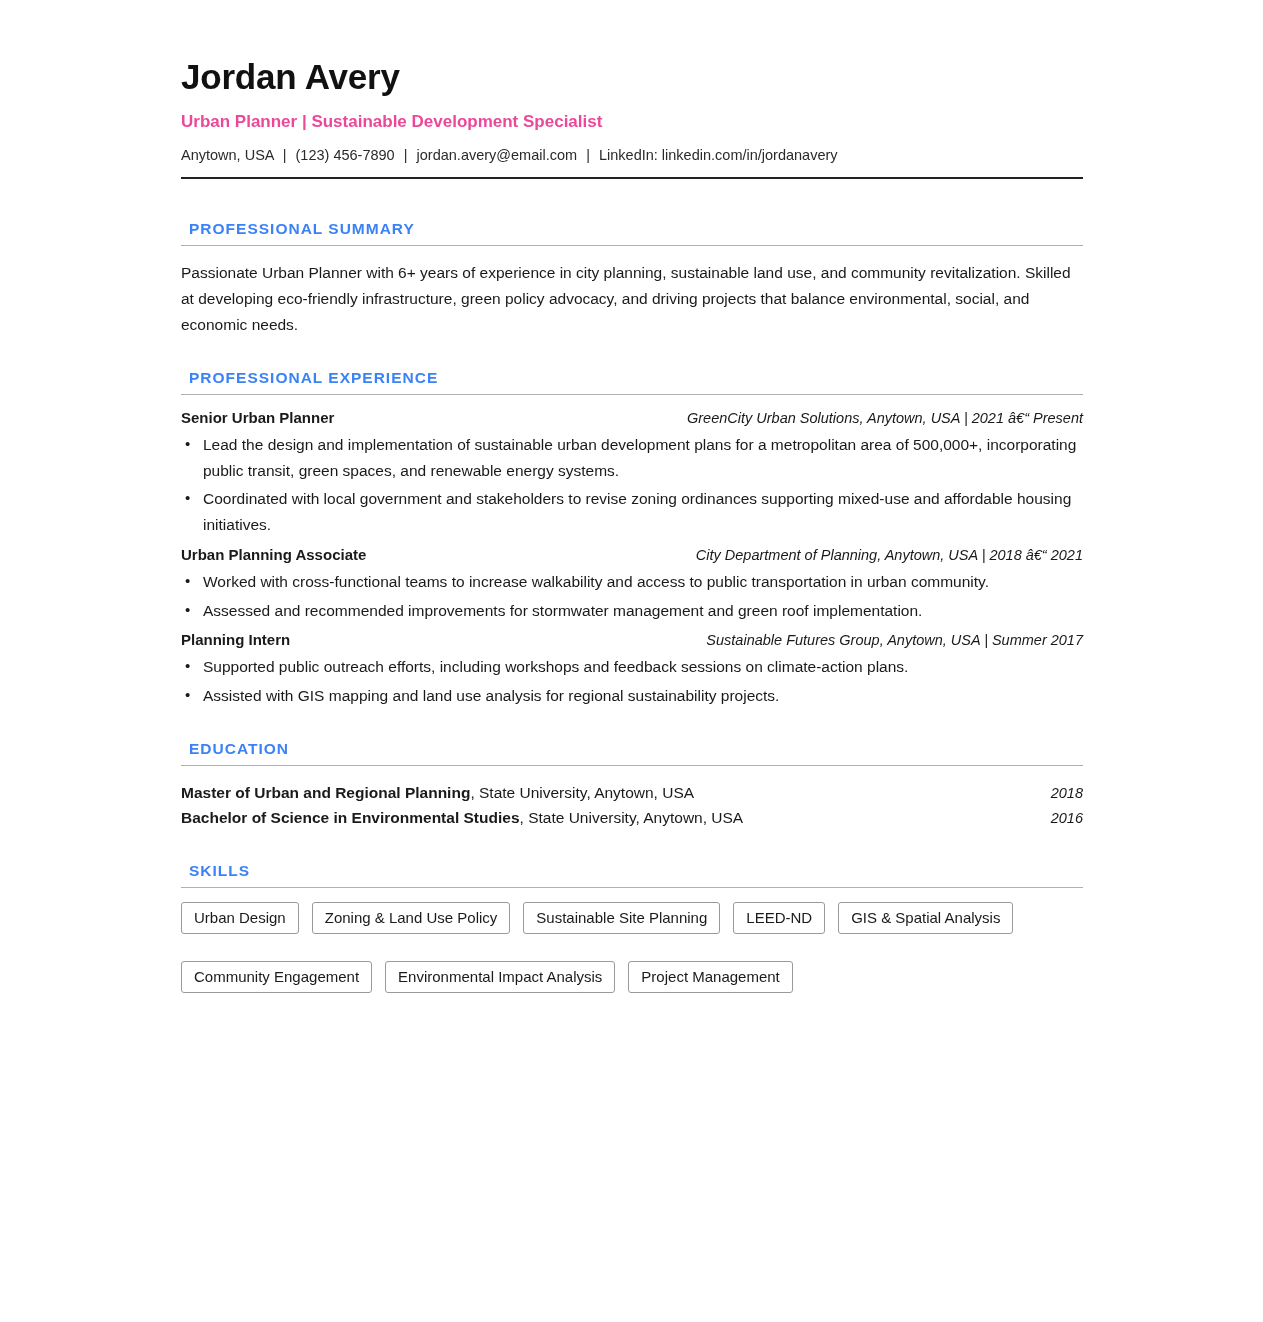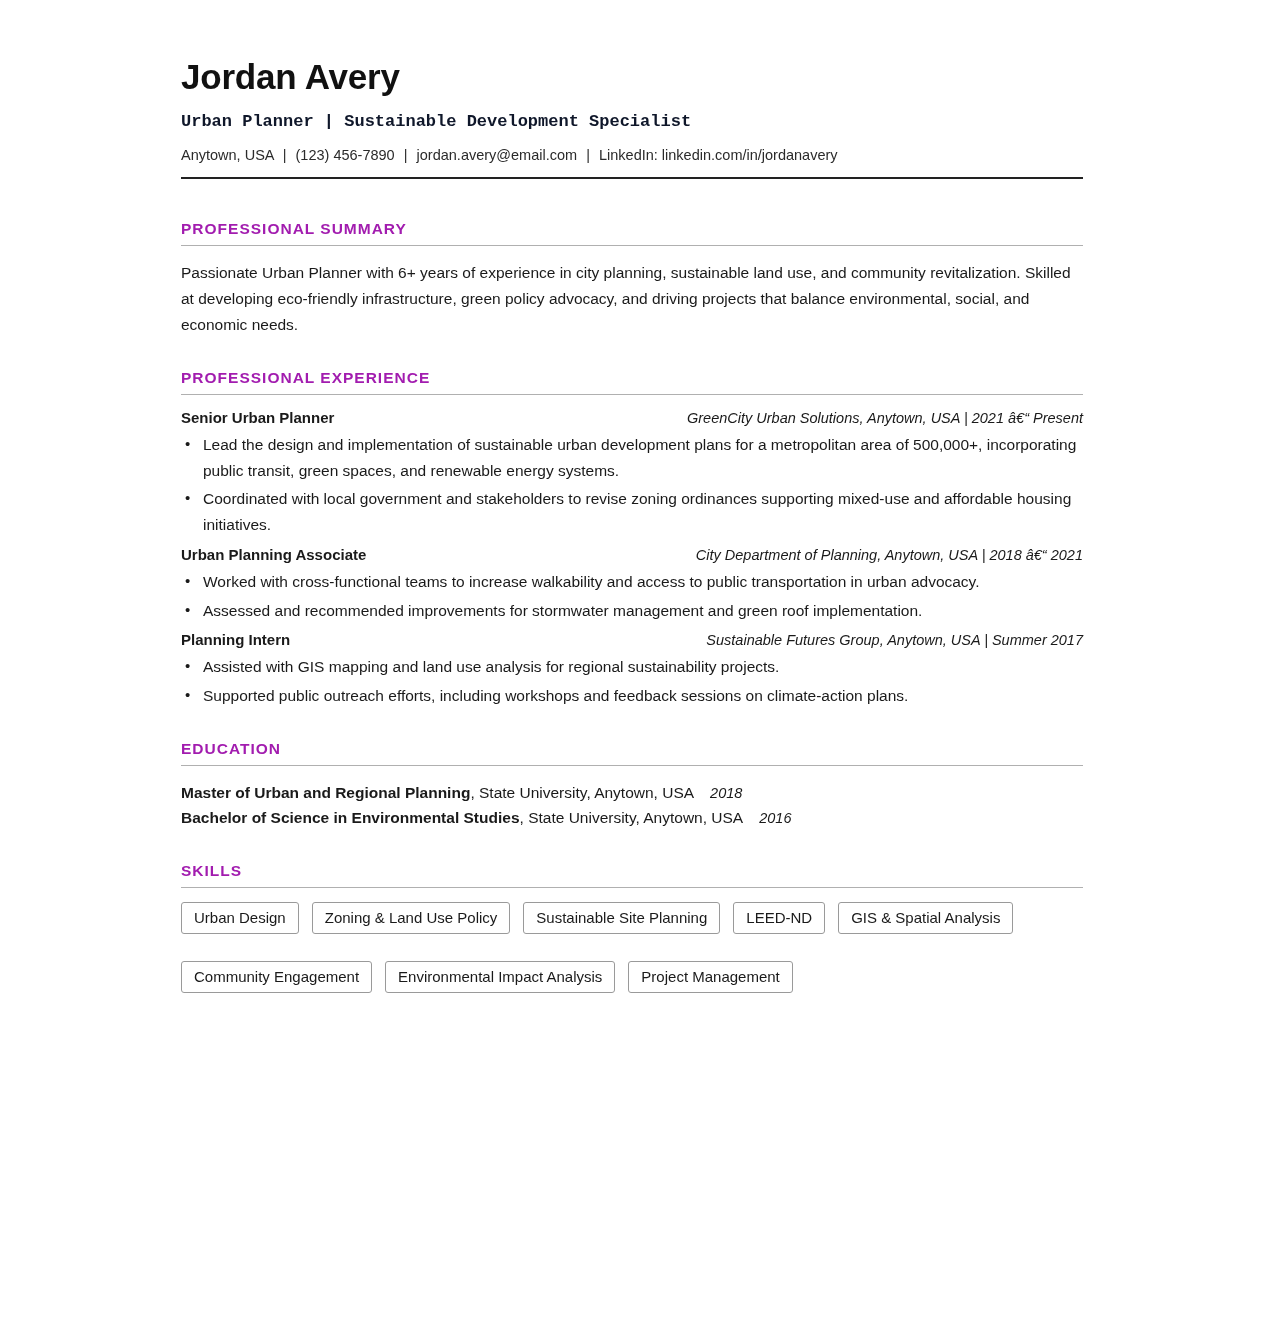--- a/index.html
+++ b/index.html
@@ -29,22 +29,21 @@
     letter-spacing: -0.2px;
     line-height: 1.18;
     margin: 0 0 14px 0;
     color: #111111;
   }
   .headline {
     font-size: 17px;
     font-weight: bold;
     line-height: 1.25;
     margin: 0 0 13px 0;
-    color: #0f172a;
-    font-family: Liberation Mono, monospace;
+    color: #ec4899;
   }
   .contact-line {
     font-size: 14.5px;
     line-height: 1.3;
     color: #2b2b2b;
     margin: 0;
   }
   .contact-sep {
     padding: 0 5px;
     color: #2b2b2b;
@@ -55,22 +54,22 @@
     margin: 13px 0 0 0;
   }
 
   
   .section { margin-top: 31px; }
   .section-title {
     font-size: 15.5px;
     font-weight: bold;
     letter-spacing: 1.0px;
     text-transform: uppercase;
-    color: #a21caf;
-    margin: 0 0 7px 0;
+    color: #3b82f6;
+    margin: 0 0 7px 8px;
   }
   .section-rule {
     border: 0;
     border-top: 1px solid #b0b0b0;
     margin: 0 0 14px 0;
   }
 
   
   .summary-text {
     font-size: 15.5px;
@@ -122,20 +121,21 @@
     left: 4px;
     top: 0;
     color: #1a1a1a;
     font-size: 15px;
   }
 
   
   .edu-row {
     display: flex;
     align-items: baseline;
+    justify-content: space-between;
     gap: 16px;
     font-size: 15.5px;
     line-height: 1.62;
     color: #1a1a1a;
   }
   .edu-degree { font-weight: bold; }
   .edu-rest { font-weight: normal; }
   .edu-year {
     font-style: italic;
     font-size: 14.5px;
@@ -203,33 +203,33 @@
         <li>Coordinated with local government and stakeholders to revise zoning ordinances supporting mixed-use and affordable housing initiatives.</li>
       </ul>
     </div>
 
     <div class="job">
       <div class="job-head">
         <span class="job-title">Urban Planning Associate</span>
         <span class="job-meta">City Department of Planning, Anytown, USA  |  2018 â€“ 2021</span>
       </div>
       <ul class="bullets">
-        <li>Worked with cross-functional teams to increase walkability and access to public transportation in urban advocacy.</li>
+        <li>Worked with cross-functional teams to increase walkability and access to public transportation in urban community.</li>
         <li>Assessed and recommended improvements for stormwater management and green roof implementation.</li>
       </ul>
     </div>
 
     <div class="job">
       <div class="job-head">
         <span class="job-title">Planning Intern</span>
         <span class="job-meta">Sustainable Futures Group, Anytown, USA  |  Summer 2017</span>
       </div>
       <ul class="bullets">
+        <li>Supported public outreach efforts, including workshops and feedback sessions on climate-action plans.</li>
         <li>Assisted with GIS mapping and land use analysis for regional sustainability projects.</li>
-        <li>Supported public outreach efforts, including workshops and feedback sessions on climate-action plans.</li>
       </ul>
     </div>
   </section>
 
   <section class="section">
     <h2 class="section-title">EDUCATION</h2>
     <hr class="section-rule">
 
     <div class="edu-row">
       <div>

